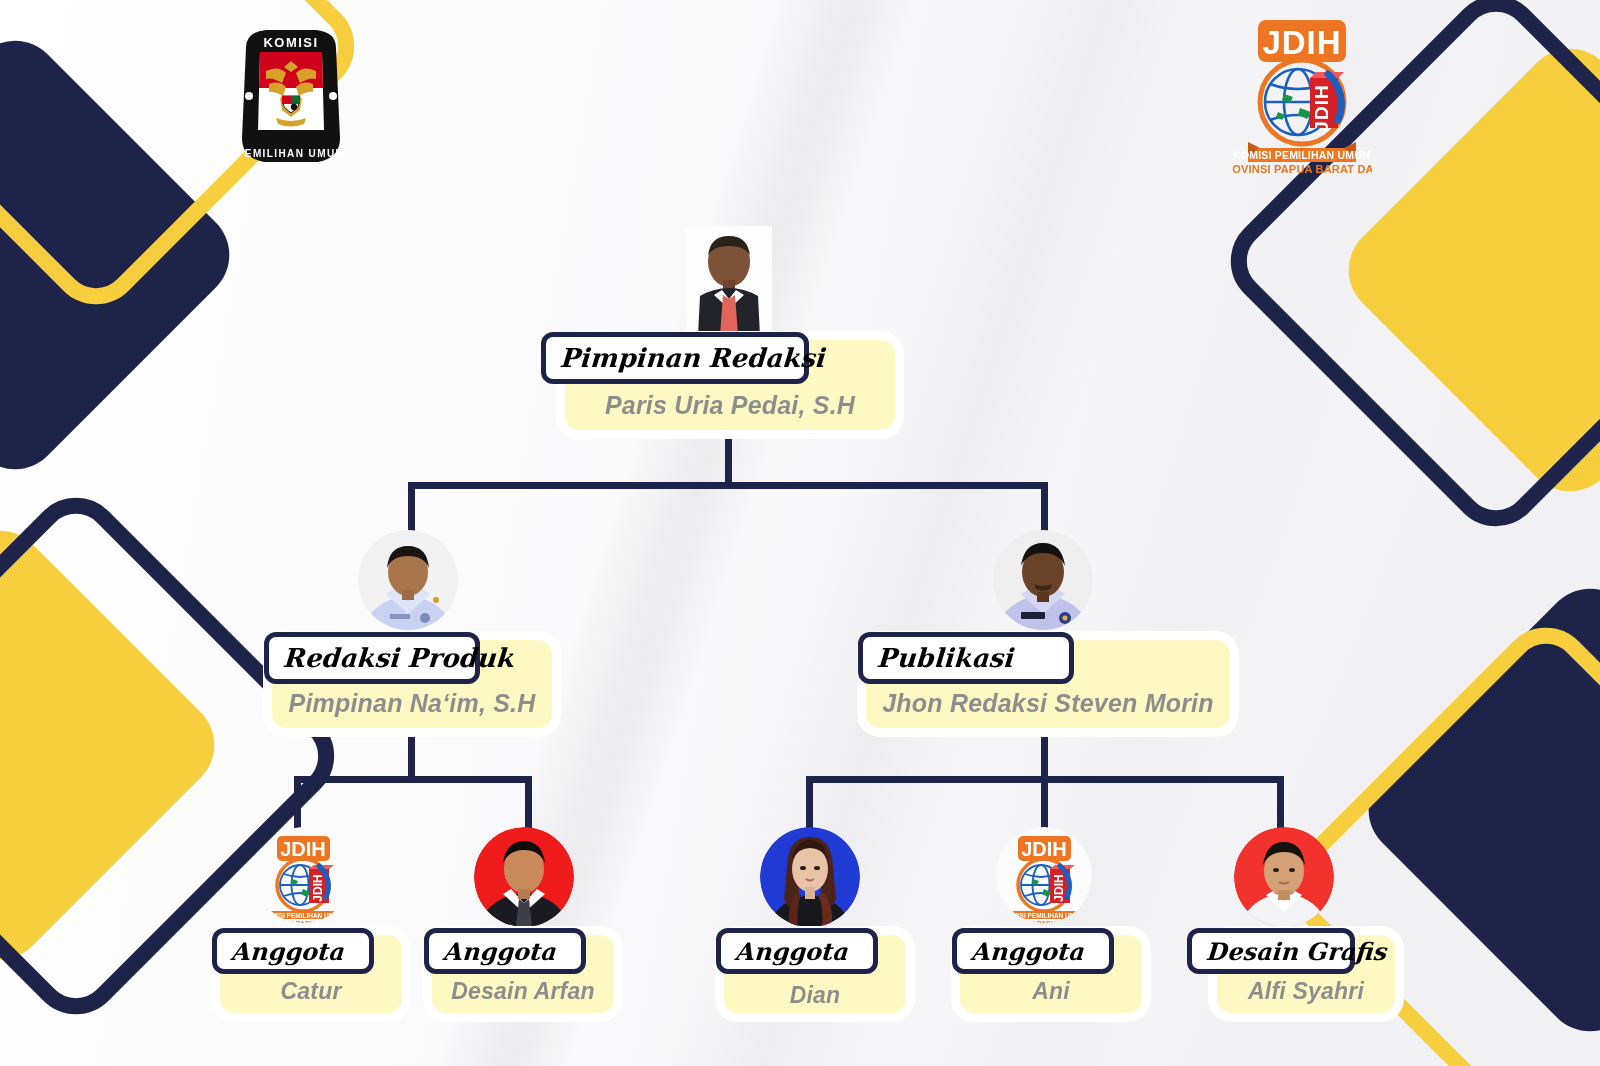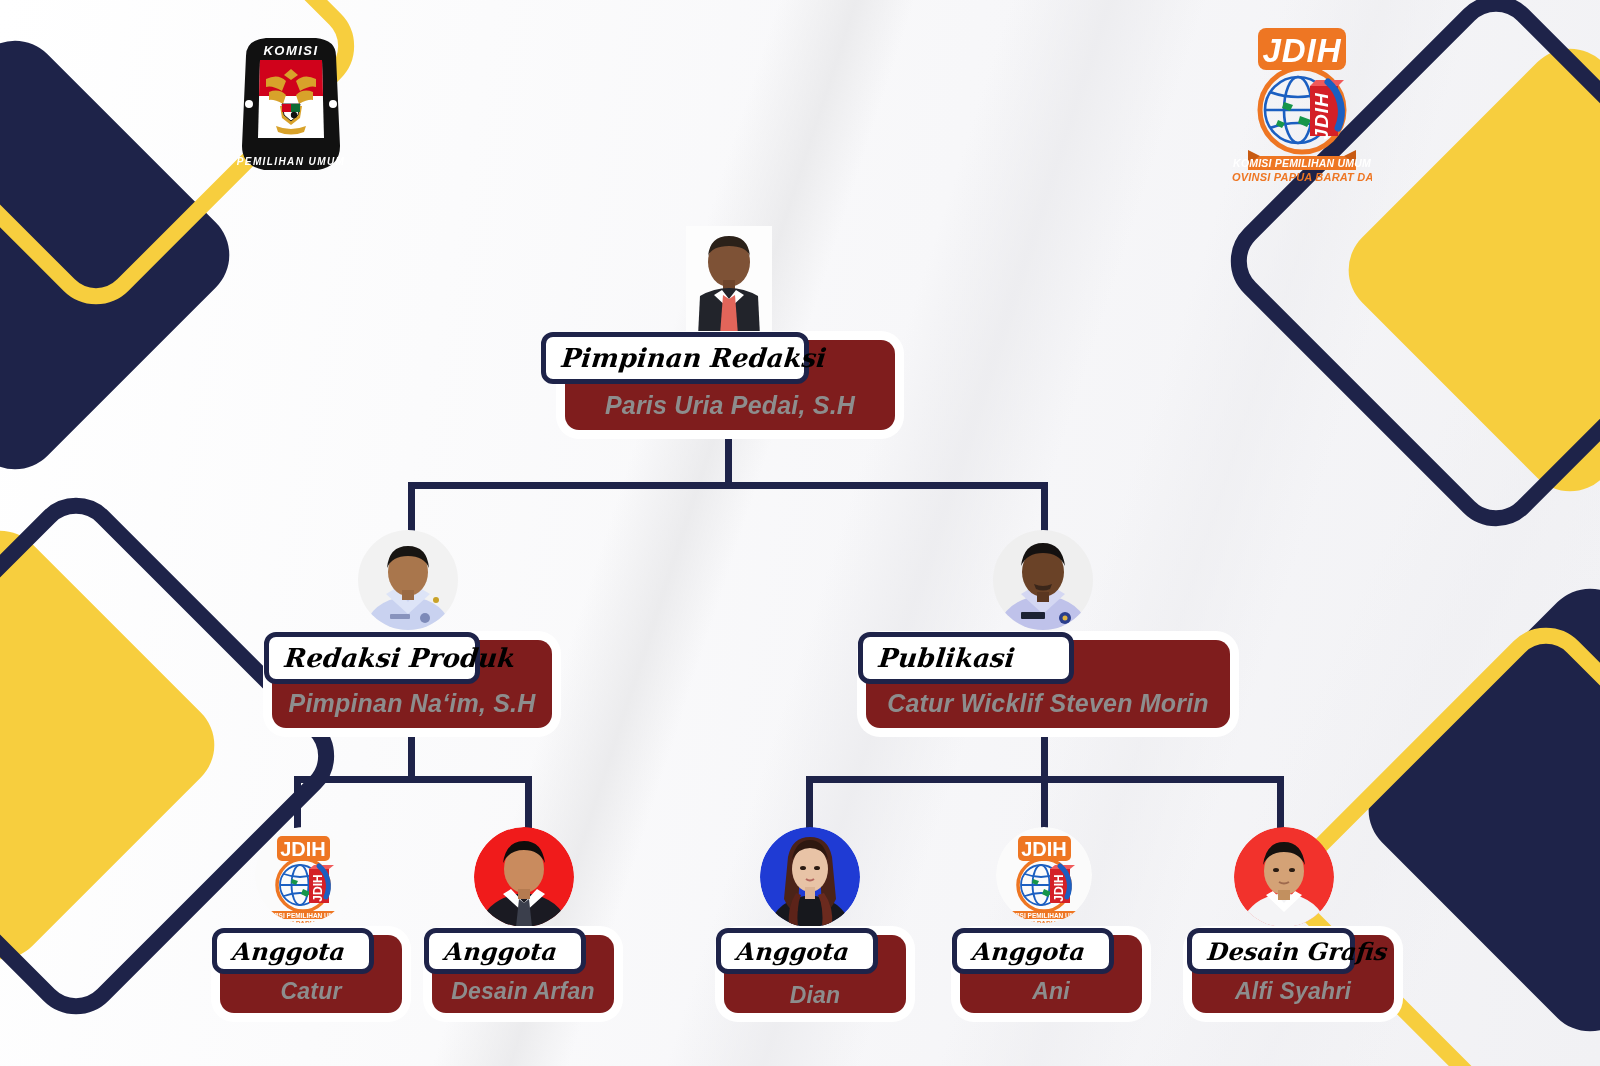--- a/index.html
+++ b/index.html
@@ -21,21 +21,21 @@
   }
 
   
   .deco{position:absolute;border-radius:46px;}
   .deco.navy-solid{background:#1E2349;}
   .deco.yellow-solid{background:#F7CE3E;}
   .deco.navy-out{border:16px solid #1E2349;background:transparent;}
   .deco.yellow-out{border:16px solid #F7CE3E;background:transparent;}
 
   
-  .header{position:absolute;left:0;top:8px;width:1280px;height:190px;font-style:italic;}
+  .header{position:absolute;left:0;top:0;width:1280px;height:190px;}
   .title-col{position:absolute;left:380px;top:22px;width:840px;text-align:center;}
   .t-main{font-size:38px;font-weight:700;letter-spacing:5px;color:#1E2349;
           font-family:"Liberation Sans Narrow","Liberation Sans",sans-serif;
           transform:scaleX(.82);transform-origin:center;line-height:1.15;}
   .t-sub{font-size:31px;font-weight:700;letter-spacing:2.5px;color:#1E2349;
          font-family:"Liberation Sans Narrow","Liberation Sans",sans-serif;
          transform:scaleX(.82);transform-origin:center;line-height:1.5;margin-top:10px;}
 
   
   .kpu-logo{position:absolute;left:236px;top:26px;width:110px;height:140px;}
@@ -43,21 +43,21 @@
   .jdih-logo-hdr{position:absolute;left:1232px;top:16px;width:140px;height:160px;}
 
   
   .line{position:absolute;background:#1E2349;}
 
   
   .avatar{position:absolute;border-radius:50%;overflow:hidden;}
 
   
   .node{position:absolute;}
-  .card{position:relative;background:#7f1d1d;border-radius:14px;
+  .card{position:relative;background:#fef9c3;border-radius:14px;
         box-shadow:0 0 0 9px #ffffff;}
   .card .name{position:absolute;left:0;right:0;bottom:8px;text-align:center;
         color:#8D8D8D;font-weight:700;font-style:italic;letter-spacing:.2px;
         white-space:nowrap;}
   .role{position:absolute;background:#ffffff;border:5px solid #1E2349;
         border-radius:12px;display:flex;align-items:center;
         padding:0 14px 0 16px;box-sizing:border-box;}
   .role .role-txt{color:#000000;font-style:italic;font-weight:700;
         font-family:"DejaVu Serif",serif;white-space:nowrap;
         transform:skewX(-6deg);}
@@ -213,21 +213,21 @@
       <path d="M28 36 q3 -23 22 -23 q19 0 22 23 q-6 -13 -22 -13 q-16 0 -22 13z" fill="#141110"></path>
       <path d="M41 54 q9 4 18 0 l-2 5 q-7 3 -14 0z" fill="#3A261A"></path>
       <rect x="44" y="62" width="12" height="10" fill="#5B3721"></rect>
       <rect x="28" y="82" width="24" height="7" rx="1" fill="#1C2233"></rect>
       <circle cx="72" cy="88" r="6" fill="#2A3E8C"></circle>
       <circle cx="72" cy="88" r="2.5" fill="#E0B542"></circle>
     </svg>
   </div>
   <div class="node" style="left:866px;top:640px;width:364px;height:88px;">
     <div class="card" style="width:364px;height:88px;">
-      <div class="name" style="font-size:25px;bottom:10px;">Catur Wicklif Steven Morin</div>
+      <div class="name" style="font-size:25px;bottom:10px;">Jhon Redaksi Steven Morin</div>
     </div>
     <div class="role" style="left:-8px;top:-8px;width:216px;height:52px;">
       <span class="role-txt" style="font-size:26px;">Publikasi</span>
     </div>
   </div>
 
   <div class="avatar" style="left:255px;top:827px;width:96px;height:96px;">
     <svg viewBox="0 0 96 96" width="96" height="96">
       <circle cx="48" cy="48" r="48" fill="#FBFBFB"></circle>
       <rect x="22" y="9" width="53" height="25" rx="5" fill="#EE7623"></rect>
@@ -351,21 +351,21 @@
       <path d="M39 64 l11 12 11 -12 l7 4 -18 17 -18 -17z" fill="#FFFFFF"></path>
       <ellipse cx="50" cy="44" rx="20" ry="24" fill="#D4A276"></ellipse>
       <path d="M29 38 q3 -23 21 -23 q18 0 21 23 q-6 -13 -21 -13 q-15 0 -21 13z" fill="#15110E"></path>
       <rect x="44" y="63" width="12" height="10" fill="#C2905F"></rect>
       <ellipse cx="42" cy="43" rx="3" ry="2" fill="#2A1C12"></ellipse>
       <ellipse cx="58" cy="43" rx="3" ry="2" fill="#2A1C12"></ellipse>
       <path d="M45 55 q5 3 10 0" stroke="#9E6A4E" stroke-width="2" fill="none"></path>
     </svg>
   </div>
   <div class="node" style="left:1192px;top:935px;width:190px;height:78px;">
-    <div class="card" style="width:202px;height:78px;">
+    <div class="card" style="width:178px;height:78px;margin-left:25px;">
       <div class="name" style="font-size:23px;bottom:8px;">Alfi Syahri</div>
     </div>
     <div class="role" style="left:-5px;top:-7px;width:168px;height:46px;">
       <span class="role-txt" style="font-size:24px;">Desain Grafis</span>
     </div>
   </div>
 
 </div>
 
 </body></html>

